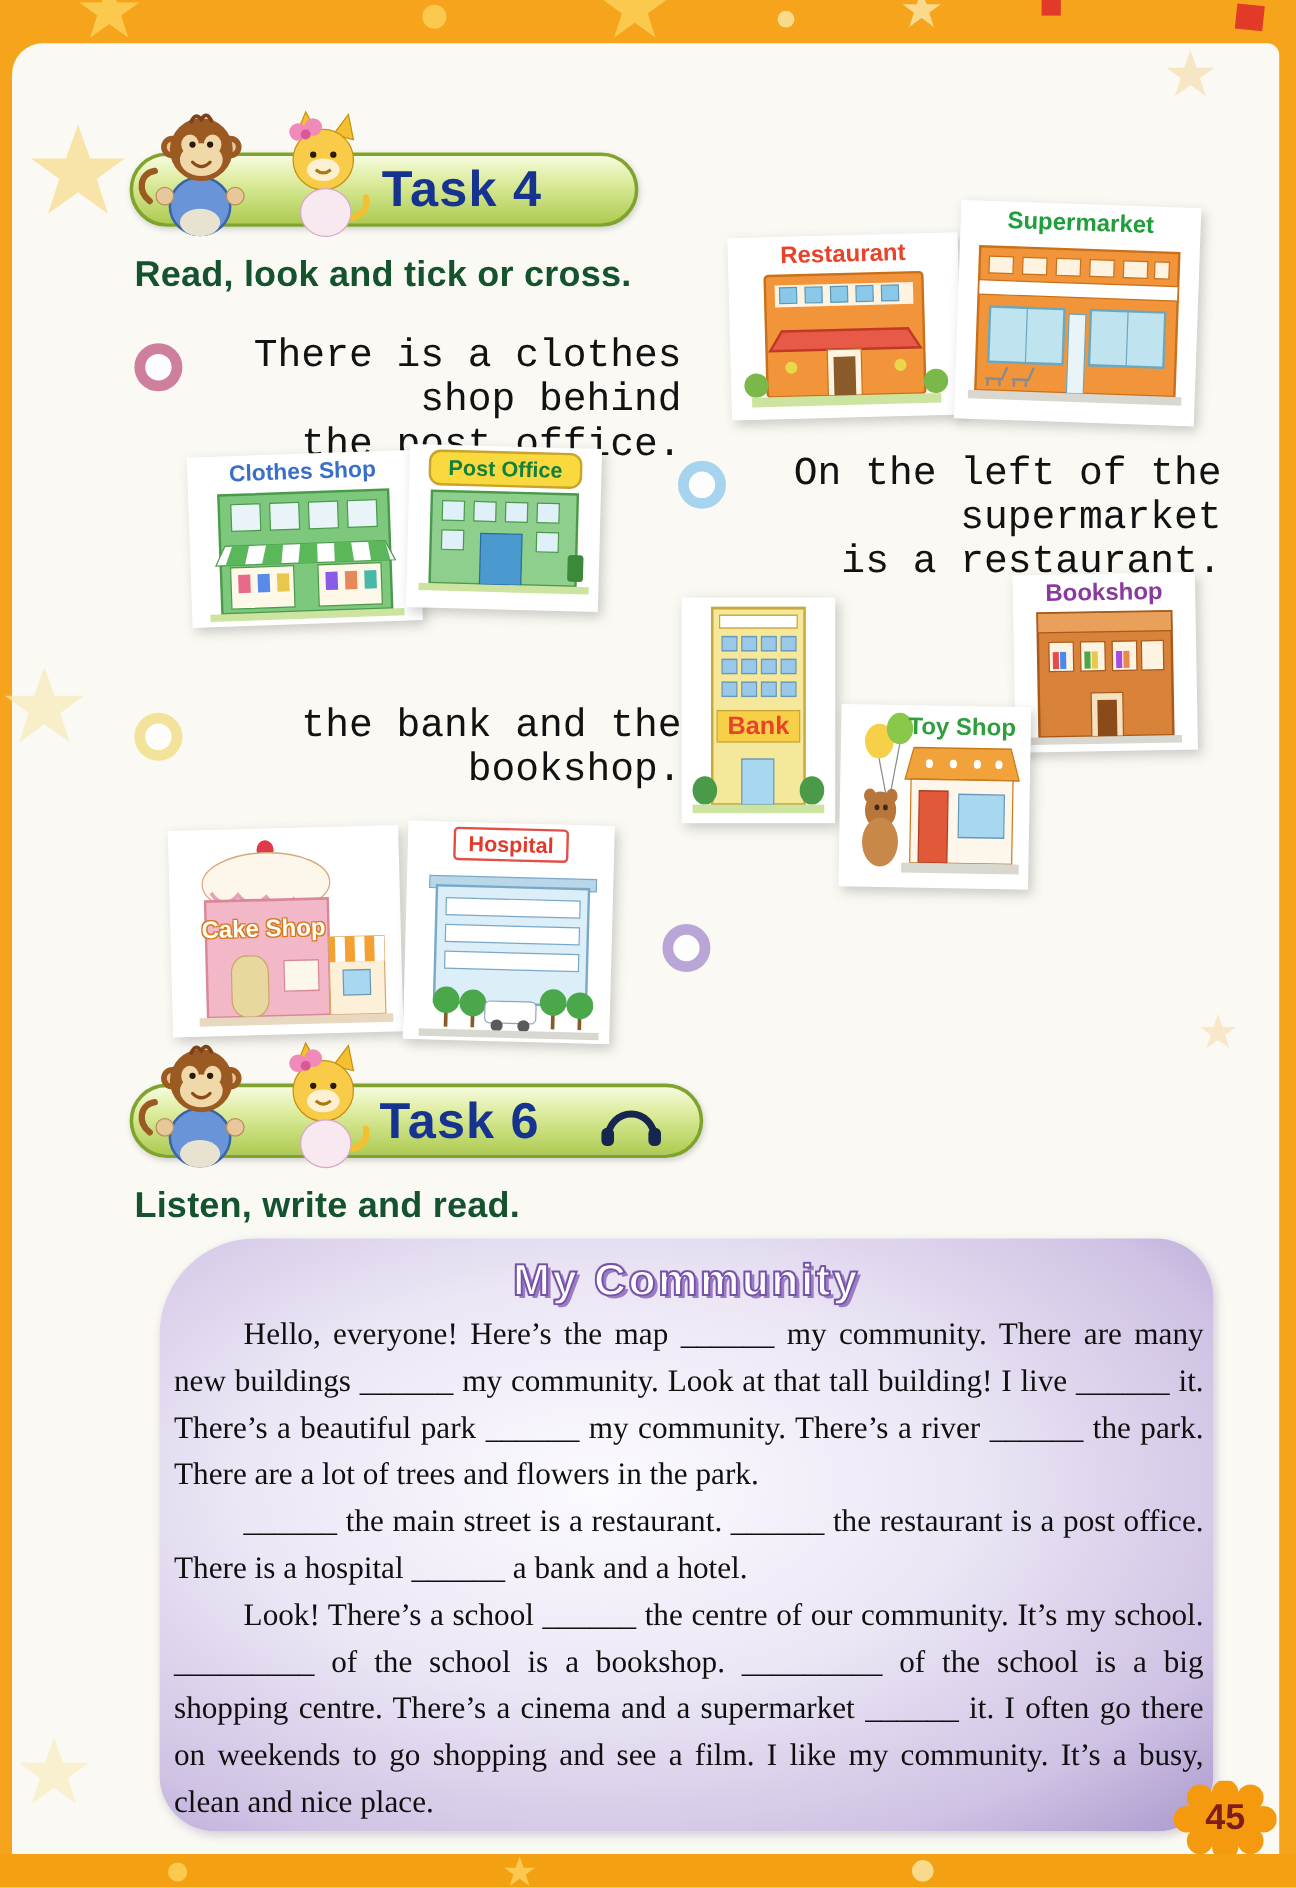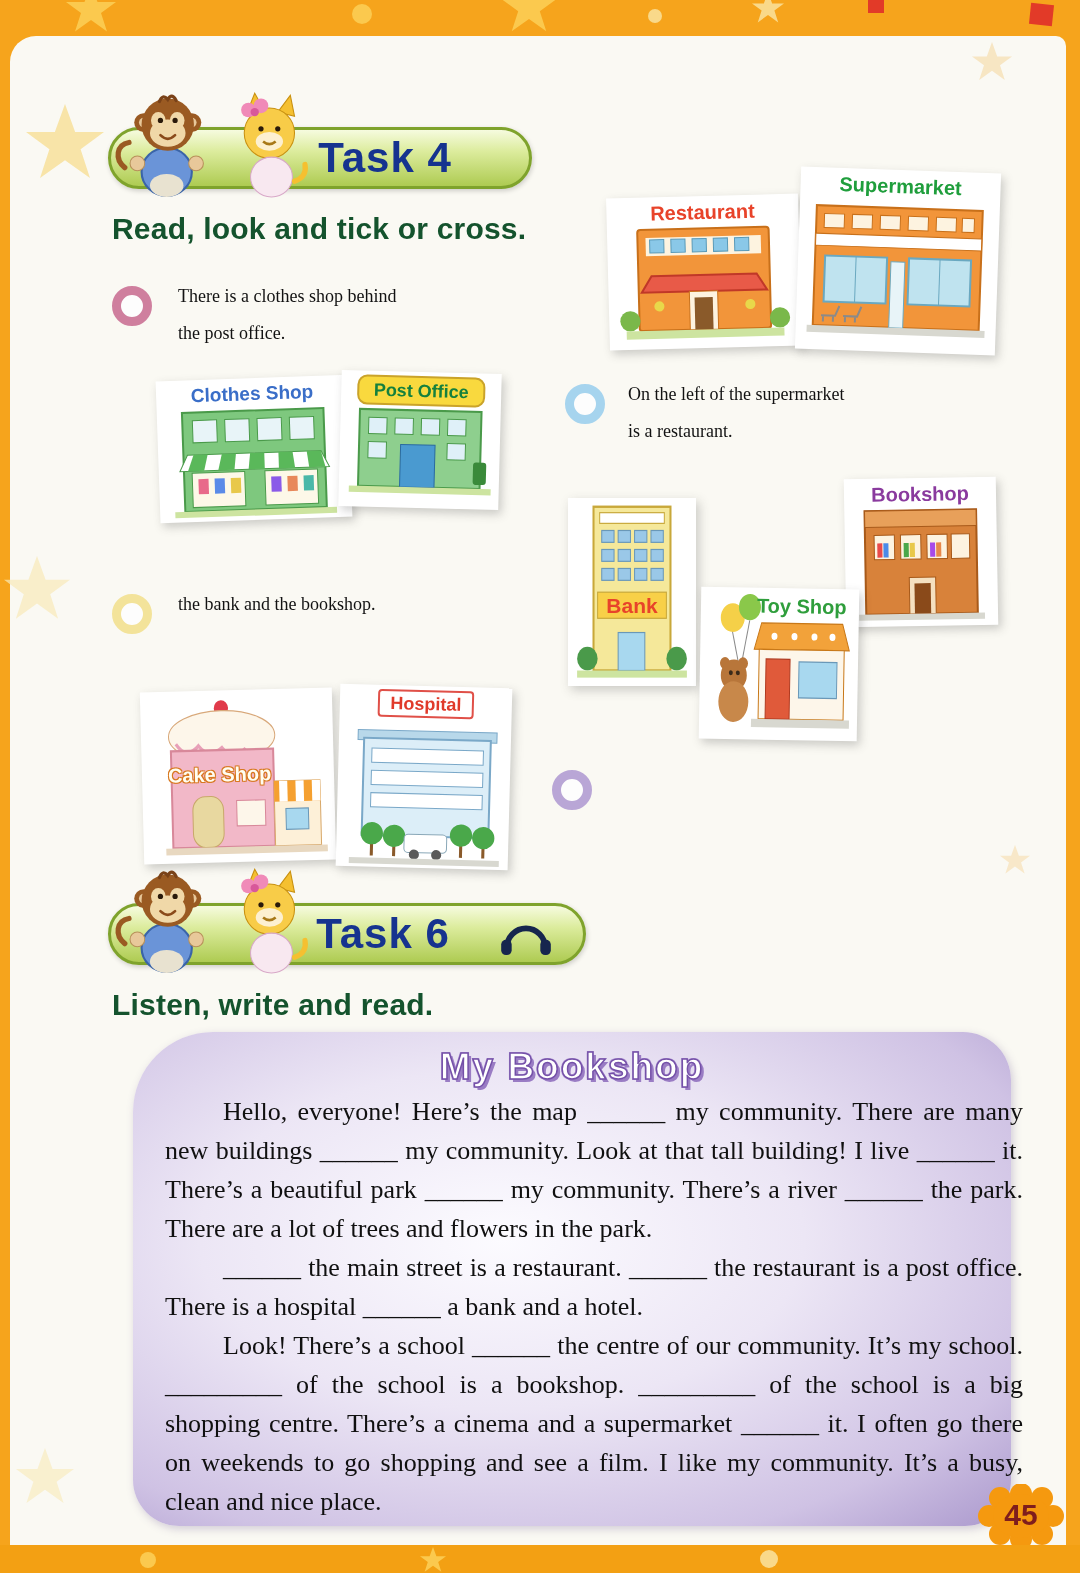--- a/index.html
+++ b/index.html
@@ -36,22 +36,22 @@
     position:absolute; font-size:30px; font-weight:bold; color:#14532d;
     letter-spacing:.2px;
   }
 
   
   .tick-circle {
     position:absolute; width:40px; height:40px; border-radius:50%;
     background:#fdfdfd; cursor:pointer;
   }
   .stmt-text {
-    position:absolute; font-family:Liberation Serif, serif;
-    font-size:18px; line-height:37px; color:#121212;
+    position:absolute; font-family:Liberation Mono, monospace;
+    font-size:33px; line-height:37px; color:#121212;text-align:right;
   }
 
   
   .card {
     position:absolute; background:#fff; padding:4px;
     box-shadow:3px 4px 10px rgba(60,60,60,.25);
   }
   .card svg { display:block; margin:0 auto; }
   .card-label { font-weight:bold; font-size:20px; text-align:center; line-height:24px; }
   .lbl-restaurant { color:#e8432a; }
@@ -82,21 +82,21 @@
   }
   .community-title {
     position:absolute; left:133px; top:1046px; width:878px; text-align:center;
     font-size:37px; font-weight:bold; letter-spacing:2px; color:#ffffff;
     -webkit-text-stroke:1.5px #7450a8;
     text-shadow:3px 3px 0 #9a7cc4, -1px -1px 0 #b49ad6, 1px -1px 0 #b49ad6, -1px 1px 0 #b49ad6;
   }
   .passage {
     position:absolute; left:145px; top:1092px; width:858px;
     font-family:"Liberation Serif", serif; font-size:26px; line-height:39px;
-    color:#101010; text-align:justify;margin-left:20px;
+    color:#101010; text-align:justify;
   }
   .passage p { text-indent:58px; margin:0; }
 
   
   .page-badge { position:absolute; left:978px; top:1484px; width:86px; height:66px; }
   .page-badge span {
     position:absolute; left:0; top:14px; width:86px; text-align:center;
     color:#7f1d1d; font-size:30px; font-weight:bold;
   }
   .bottom-bar {
@@ -435,21 +435,21 @@
     <circle cx="142" cy="39" r="2.5" fill="#2a1a0a"></circle>
       <circle cx="158" cy="39" r="2.5" fill="#2a1a0a"></circle>
     <path d="M144,51 q6,5 12,0" stroke="#a87818" fill="none" stroke-width="2.5"></path>
     <ellipse cx="152" cy="85" rx="20" ry="19" fill="#f8e8f0" stroke="#d8a8c8"></ellipse>
     <path d="M174,89 q12,-4 10,-16" stroke="#f5c030" stroke-width="5" fill="none" stroke-linecap="round"></path>
   </svg>
 
   <div class="instruction" style="left:112px; top:988px;">Listen, write and read.</div>
 
   <div class="community-box"></div>
-  <div class="community-title">My Bookshop</div>
+  <div class="community-title">My Community</div>
   <div class="passage">
     <p>Hello, everyone! Here’s the map ______ my community. There are many new buildings ______ my community. Look at that tall building! I live ______ it. There’s a beautiful park ______ my community. There’s a river ______ the park. There are a lot of trees and flowers in the park.</p>
     <p>______ the main street is a restaurant. ______ the restaurant is a post office. There is a hospital ______ a bank and a hotel.</p>
     <p>Look! There’s a school ______ the centre of our community. It’s my school. _________ of the school is a bookshop. _________ of the school is a big shopping centre. There’s a cinema and a supermarket ______ it. I often go there on weekends to go shopping and see a film. I like my community. It’s a busy, clean and nice place.</p>
   </div>
 
   <div class="page-badge">
     <svg width="86" height="66" viewBox="0 0 86 66">
       <g fill="#f5990f">
         <circle cx="22" cy="14" r="11"></circle>

